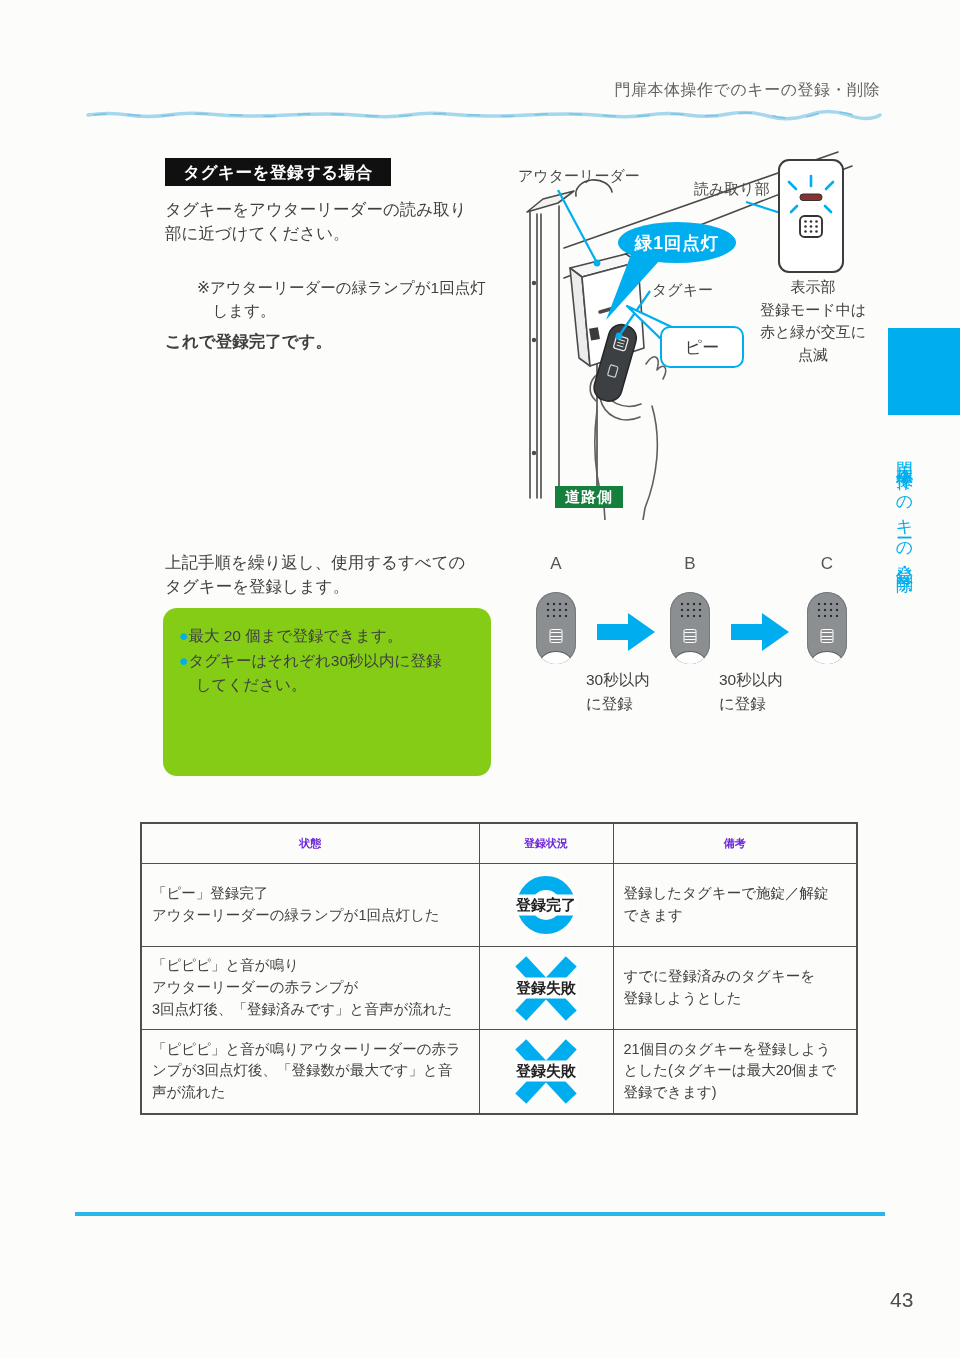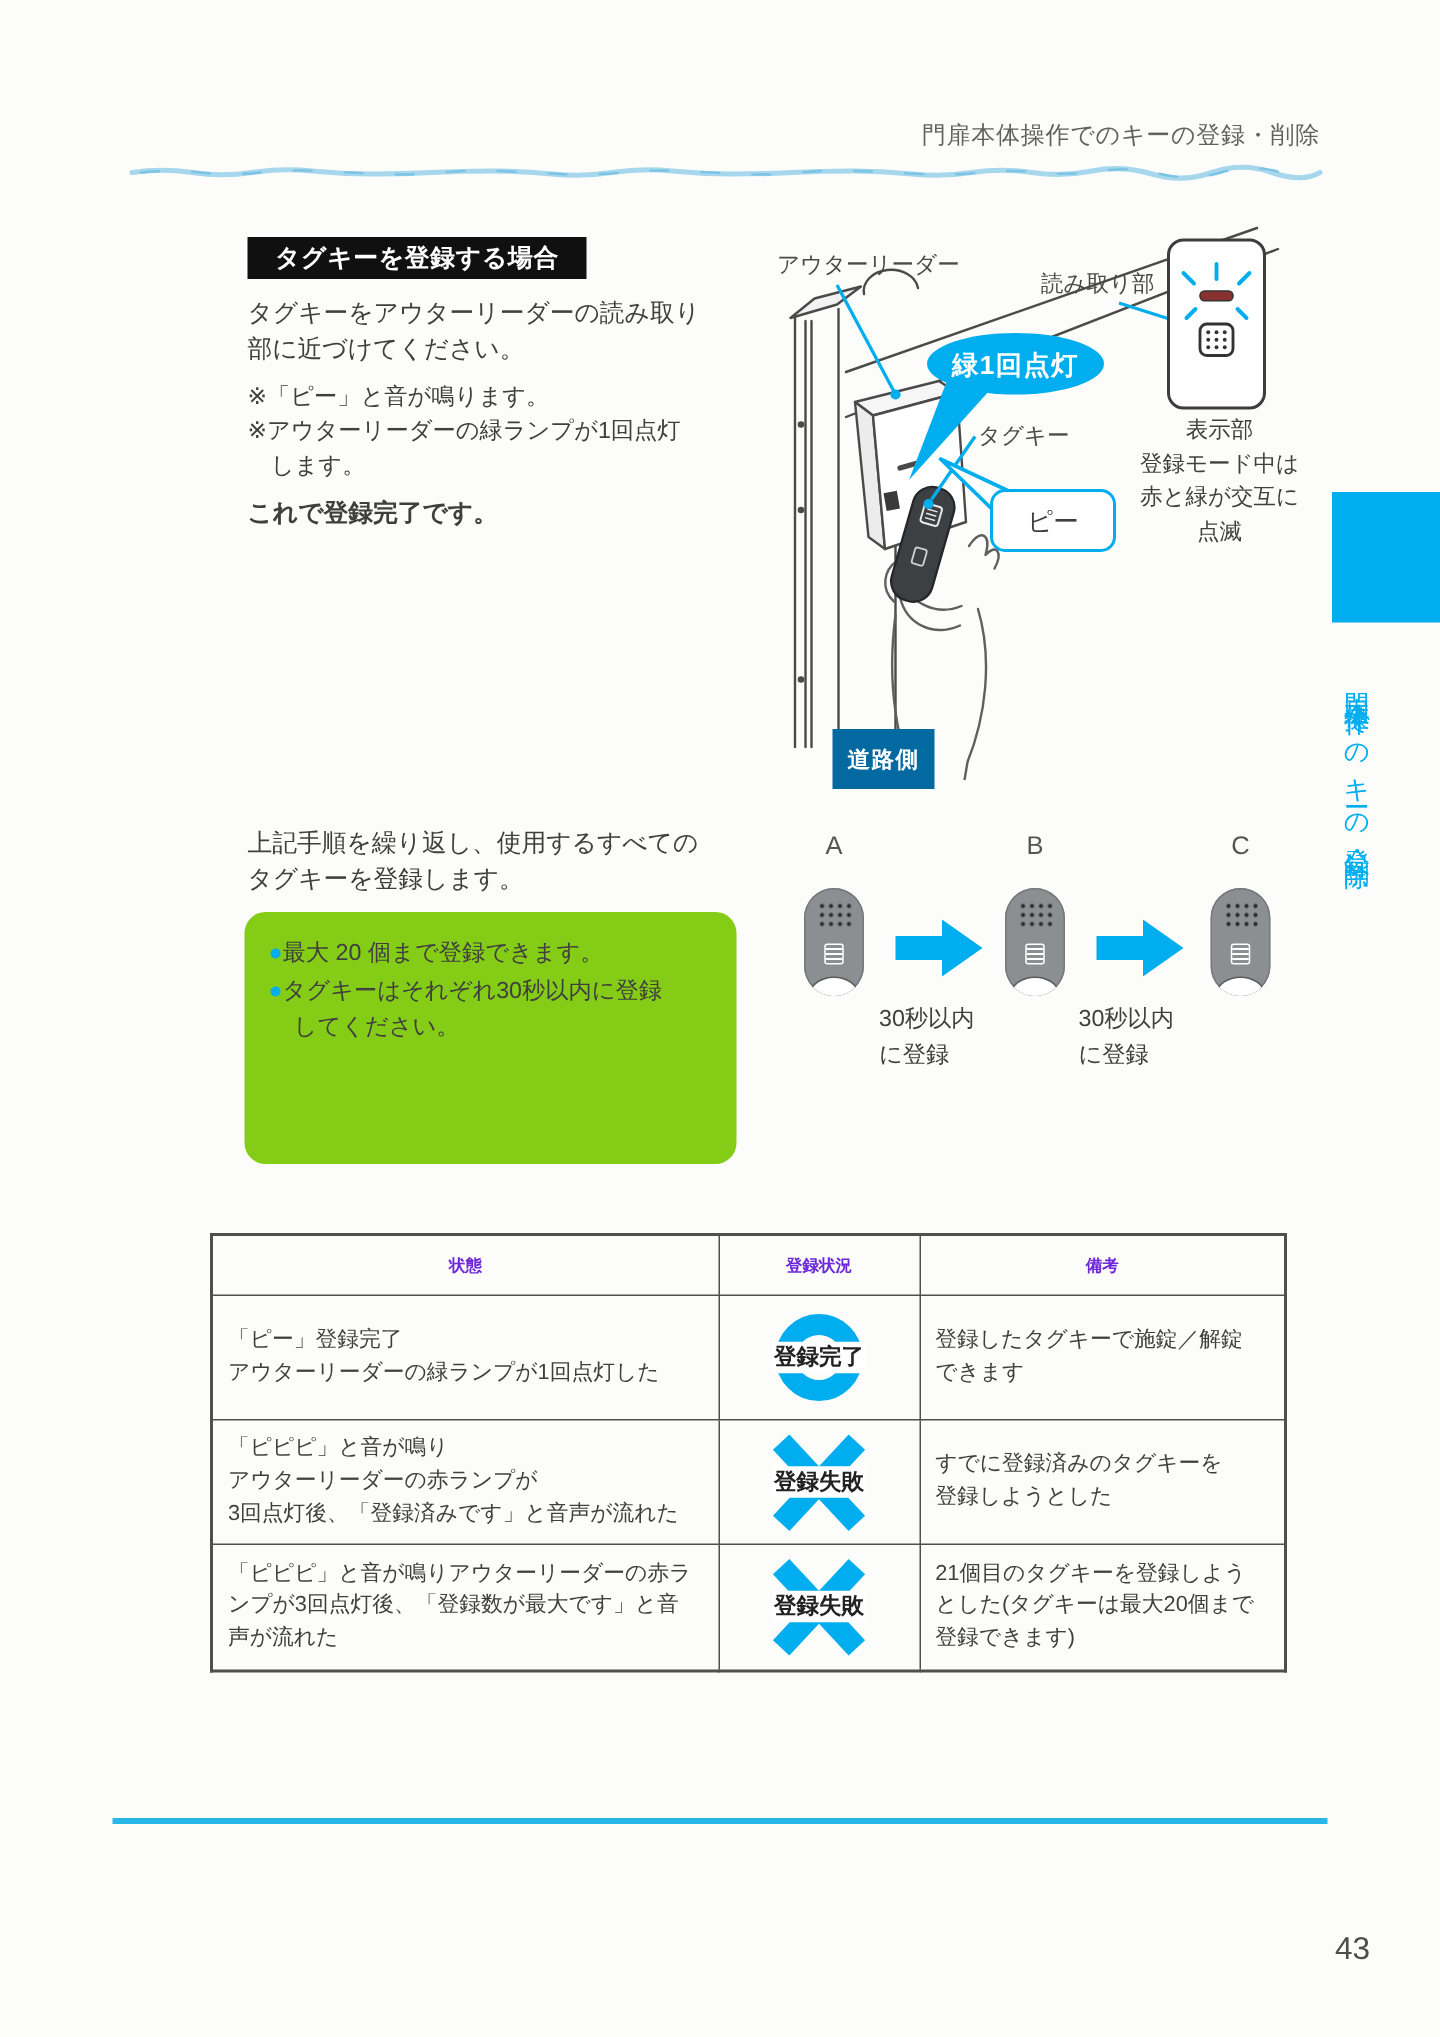--- a/index.html
+++ b/index.html
@@ -18,21 +18,21 @@
 
   
   .title-box {
     left:165px; top:158px; width:226px; height:28px; background:#101010;
     color:#fff; font-size:16.5px; font-weight:bold; text-align:center; line-height:28px;
     letter-spacing:.5px;
   }
   .intro { left:165px; top:198px; width:350px; font-size:16.5px; line-height:1.45; }
   .note  { left:165px; width:350px; font-size:15.5px; line-height:1.5; }
   .note1 { top:253px; }
-  .note2 { top:276px; }
+  .note2 { top:276px;margin-left:32px; }
   .completion { left:165px; top:331px; font-size:16.5px; font-weight:bold; }
 
   
   .illo-svg { left:500px; top:148px; }
   .illo-label { font-size:15px; color:#4a4a4a; }
   .label-outer-reader { left:518px; top:167px; }
   .label-reading-part { left:694px; top:180px; }
   .label-tag-key { left:652px; top:281px; }
   .blink-ellipse {
     left:618px; top:222px; width:118px; height:41px; background:#00AEEF; border-radius:50%;
@@ -40,21 +40,21 @@
     display:flex; align-items:center; justify-content:center;
   }
   .beep-bubble {
     left:660px; top:326px; width:80px; height:38px; background:#fff;
     border:2.5px solid #00AEEF; border-radius:10px;
     display:flex; align-items:center; justify-content:center;
     font-size:17px; color:#3f3f3f;
   }
   .display-caption { left:752px; top:276px; width:122px; text-align:center; font-size:15px; line-height:1.5; color:#3f3f3f; }
   .road-badge {
-    left:555px; top:486px; width:68px; height:40px; background:#0369a1; color:#fff;
+    left:555px; top:486px; width:68px; height:22px; background:#15803d; color:#fff;
     font-size:15px; font-weight:600; display:flex; align-items:center; justify-content:center;
     letter-spacing:1px;
   }
 
   
   .side-tab { left:888px; top:328px; width:72px; height:87px; background:#00AEEF; }
   .side-vertical {
     left:893px; top:448px; writing-mode:vertical-rl; font-size:17px; letter-spacing:2.5px;
     color:#00AEEF; font-weight:500;
   }
@@ -145,21 +145,20 @@
   <div class="abs doc-header">門扉本体操作でのキーの登録・削除</div>
 
   <svg class="abs wavy" width="796" height="14" viewBox="0 0 796 14">
     <path d="M2,7 Q22,4 42,7 T82,7 T122,6 T162,8 T202,7 T242,6 T282,8 T322,7 T362,6 T402,8 T442,7 T482,6 T522,8 T562,7 T602,7 T642,6 T682,8 T722,7 T762,7 T794,7" fill="none" stroke="#a6d7ed" stroke-width="3.4" stroke-linecap="round"></path>
     <path d="M8,7 Q28,5 48,7 T88,7 T128,6 T168,8 T208,7 T248,6 T288,8 T328,7 T368,6 T408,8 T448,7 T488,6 T528,8 T568,7 T608,7 T648,6 T688,8 T728,7 T768,7" fill="none" stroke="#7cc4e4" stroke-width="1.6" stroke-dasharray="12 22" stroke-linecap="round"></path>
   </svg>
 
   <div class="abs intro pre">タグキーをアウターリーダーの読み取り
 部に近づけてください。</div>
   <div class="abs title-box">タグキーを登録する場合</div>
-  <div class="abs note note1">※「ピー」と音が鳴ります。</div>
   <div class="abs note note2 pre">※アウターリーダーの緑ランプが1回点灯
 　します。</div>
   <div class="abs completion">これで登録完了です。</div>
 
   <svg class="abs illo-svg" width="380" height="372" viewBox="0 0 380 372">
     <g stroke="#4a4a4a" stroke-width="1.6" fill="none" stroke-linecap="round" stroke-linejoin="round">
 
       <path d="M64,100 L338,4"></path>
       <path d="M64,130 L352,18"></path>
 

